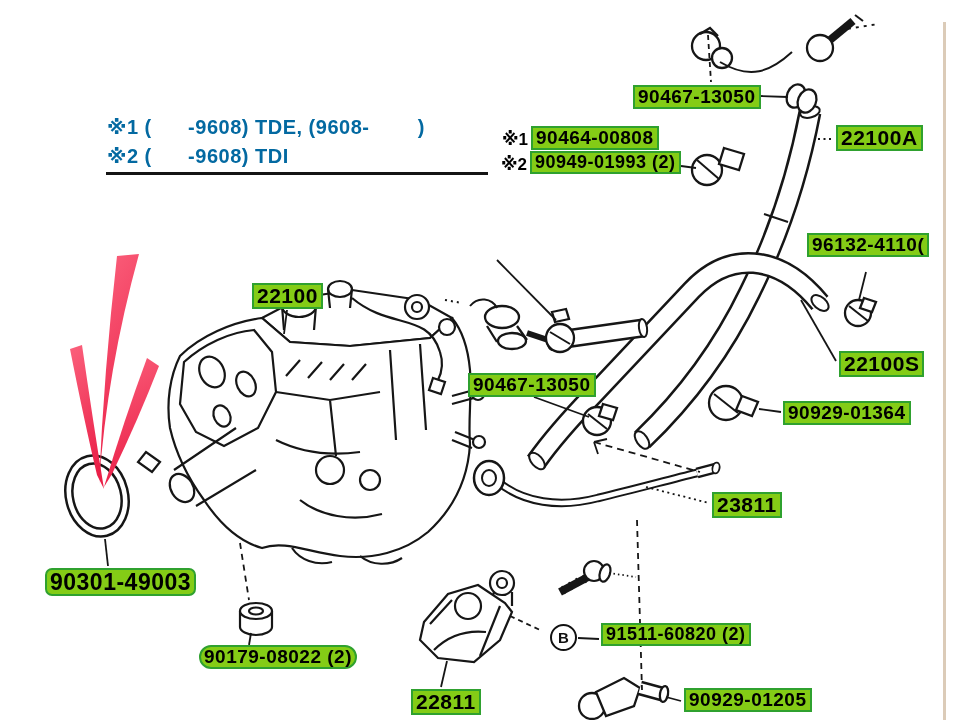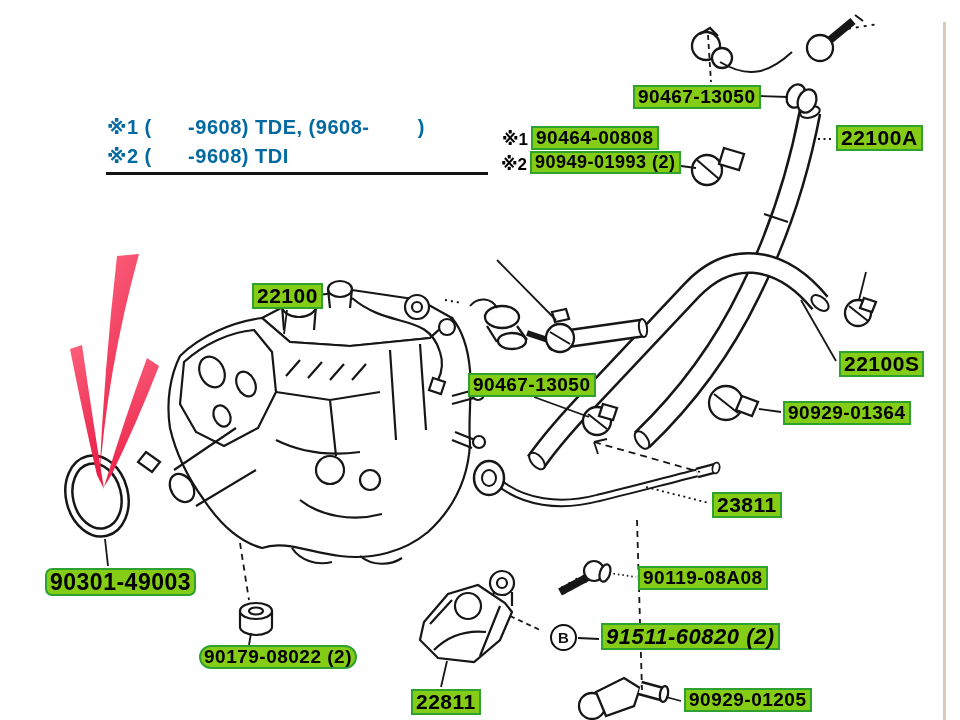--- a/index.html
+++ b/index.html
@@ -208,25 +208,25 @@
 
   <div id="marker-b">B</div>
 
   <div id="edge-line"></div>
 
   <div id="label-layer">
       <div class="plabel" style="left: 633px; top: 85px;"><span class="pbox" style="font-size: 19px;">90467-13050</span></div>
       <div class="plabel" style="left: 531px; top: 126px;"><span class="pref">※1</span><span class="pbox" style="font-size: 19px;">90464-00808</span></div>
       <div class="plabel" style="left: 530px; top: 151px;"><span class="pref">※2</span><span class="pbox" style="font-size: 18px;">90949-01993 (2)</span></div>
       <div class="plabel" style="left: 836px; top: 125px;"><span class="pbox" style="font-size: 21px;">22100A</span></div>
+      <div class="plabel" style="left: 807px; top: 233px;"><span class="pbox" style="font-size: 19px;">96132-4110(</span></div>
       <div class="plabel" style="left: 252px; top: 283px;"><span class="pbox" style="font-size: 21px;">22100</span></div>
       <div class="plabel" style="left: 468px; top: 373px;"><span class="pbox" style="font-size: 19px;">90467-13050</span></div>
       <div class="plabel" style="left: 839px; top: 351px;"><span class="pbox" style="font-size: 21px;">22100S</span></div>
       <div class="plabel" style="left: 783px; top: 401px;"><span class="pbox" style="font-size: 19px;">90929-01364</span></div>
       <div class="plabel" style="left: 712px; top: 492px;"><span class="pbox" style="font-size: 21px;">23811</span></div>
-      <div class="plabel" style="left: 638px; top: 566px;"><span class="pbox" style="font-size: 19px;">90119-08A08</span></div>
-      <div class="plabel" style="left: 601px; top: 623px;"><span class="pbox" style="font-size: 22px; font-style: italic;">91511-60820 (2)</span></div>
+      <div class="plabel" style="left: 601px; top: 623px;"><span class="pbox" style="font-size: 18px;">91511-60820 (2)</span></div>
       <div class="plabel" style="left: 684px; top: 688px;"><span class="pbox" style="font-size: 19px;">90929-01205</span></div>
       <div class="plabel" style="left: 411px; top: 689px;"><span class="pbox" style="font-size: 21px;">22811</span></div>
       <div class="plabel" style="left: 199px; top: 645px;"><span class="pbox" style="font-size: 19px; border-radius: 12px;">90179-08022 (2)</span></div>
       <div class="plabel" style="left: 45px; top: 568px;"><span class="pbox" style="font-size: 23px; border-radius: 7px;">90301-49003</span></div>
     </div>
 </div>
 
 </body></html>

